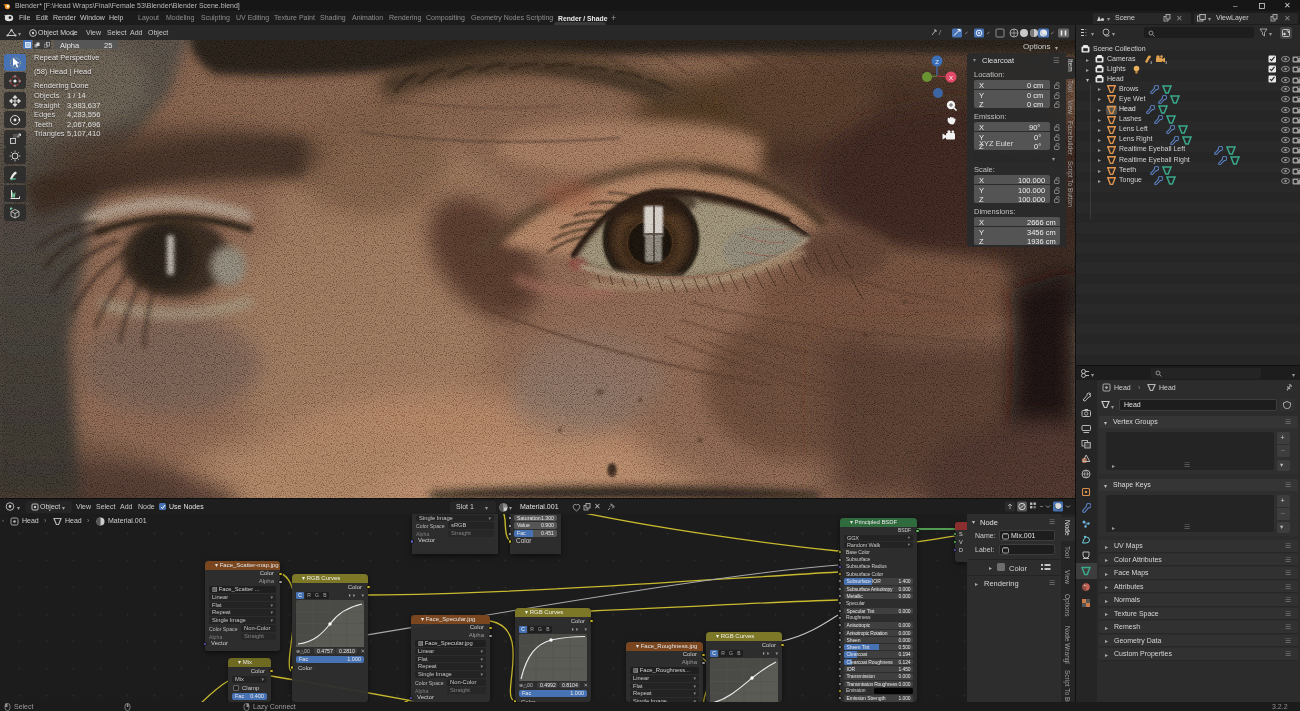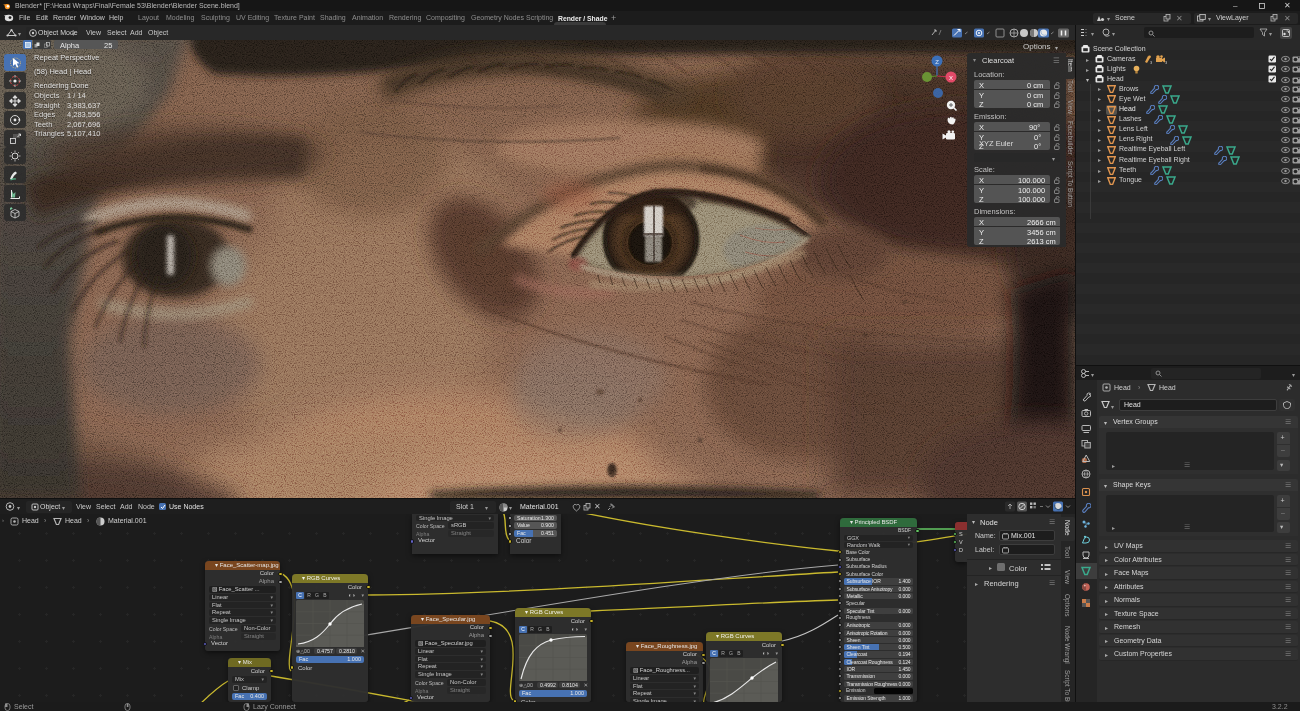--- a/index.html
+++ b/index.html
@@ -572,21 +572,21 @@
         </svg>
     <div class="t" style="left:7px;top:154px;color:#c2c2c2">Dimensions:</div>
     <div class="abs" style="left:7px;top:164px;width:86px;height:9px;background:#545454;border-radius:2px 2px 0 0"></div>
     <div class="t" style="left:12px;top:165px;color:#ededed">X</div>
         <div class="t" style="left:60px;top:165px;color:#ededed">2666 cm</div>
     <div class="abs" style="left:7px;top:173.5px;width:86px;height:9px;background:#545454"></div>
     <div class="t" style="left:12px;top:174.5px;color:#ededed">Y</div>
         <div class="t" style="left:60px;top:174.5px;color:#ededed">3456 cm</div>
     <div class="abs" style="left:7px;top:183px;width:86px;height:9px;background:#545454;border-radius:0 0 2px 2px"></div>
     <div class="t" style="left:12px;top:184px;color:#ededed">Z</div>
-        <div class="t" style="left:60px;top:184px;color:#ededed">2613 cm</div>
+        <div class="t" style="left:60px;top:184px;color:#ededed">1936 cm</div>
   </div>
   <div class="abs" id="ntabs" style="left:1066px;top:13px;width:9px;height:446px;font-size:6.5px">
     <div class="abs" style="left:0;top:4px;width:9px;height:22px;background:rgba(43,43,43,0.96);border-radius:0 2px 2px 0"></div>
     <div class="t" style="left:1px;top:6px;writing-mode:vertical-rl;color:#e0e0e0">Item</div>
     <div class="t" style="left:1px;top:27px;writing-mode:vertical-rl;color:#9f9f9f">Tool</div>
     <div class="t" style="left:1px;top:47px;writing-mode:vertical-rl;color:#9f9f9f">View</div>
     <div class="t" style="left:1px;top:68px;writing-mode:vertical-rl;color:#9f9f9f">Facebuilder</div>
     <div class="t" style="left:1px;top:108px;writing-mode:vertical-rl;color:#9f9f9f">Script To Button</div>
   </div>
   </div>

